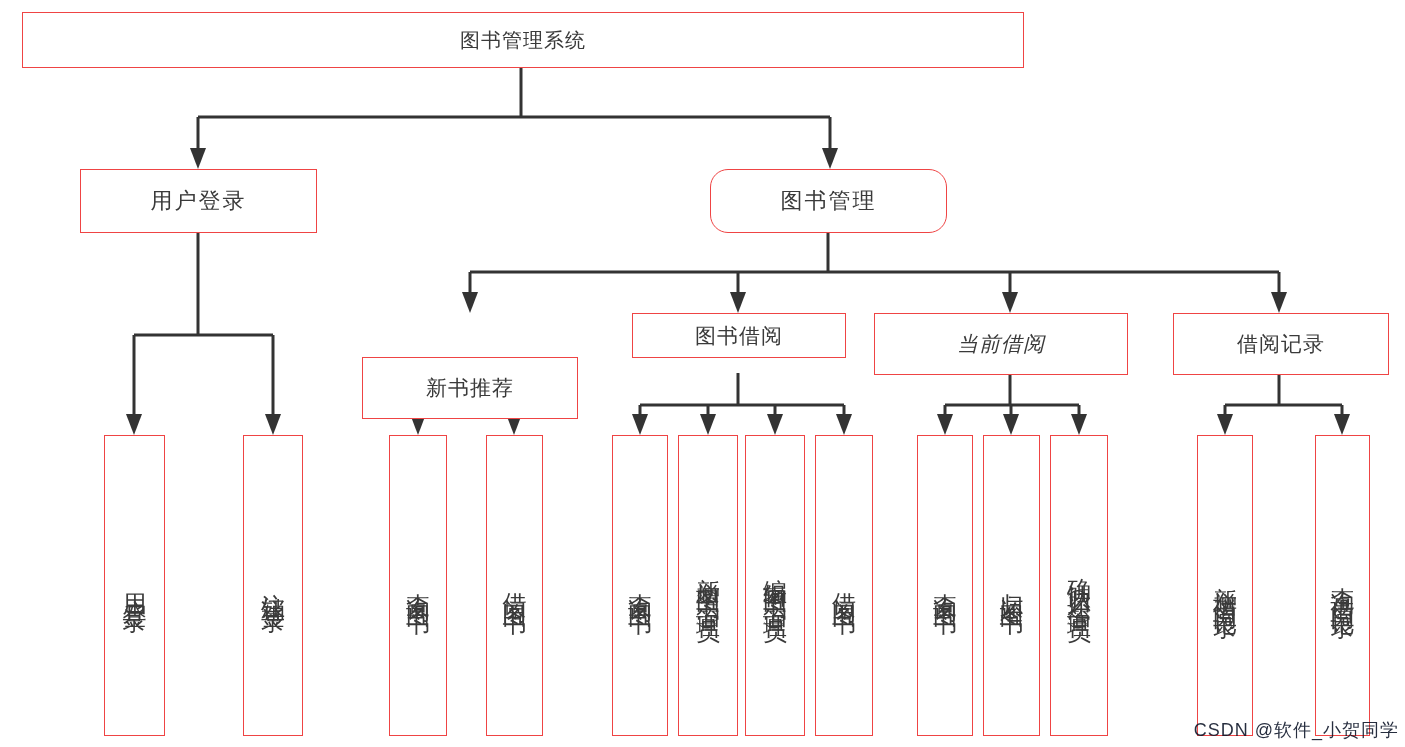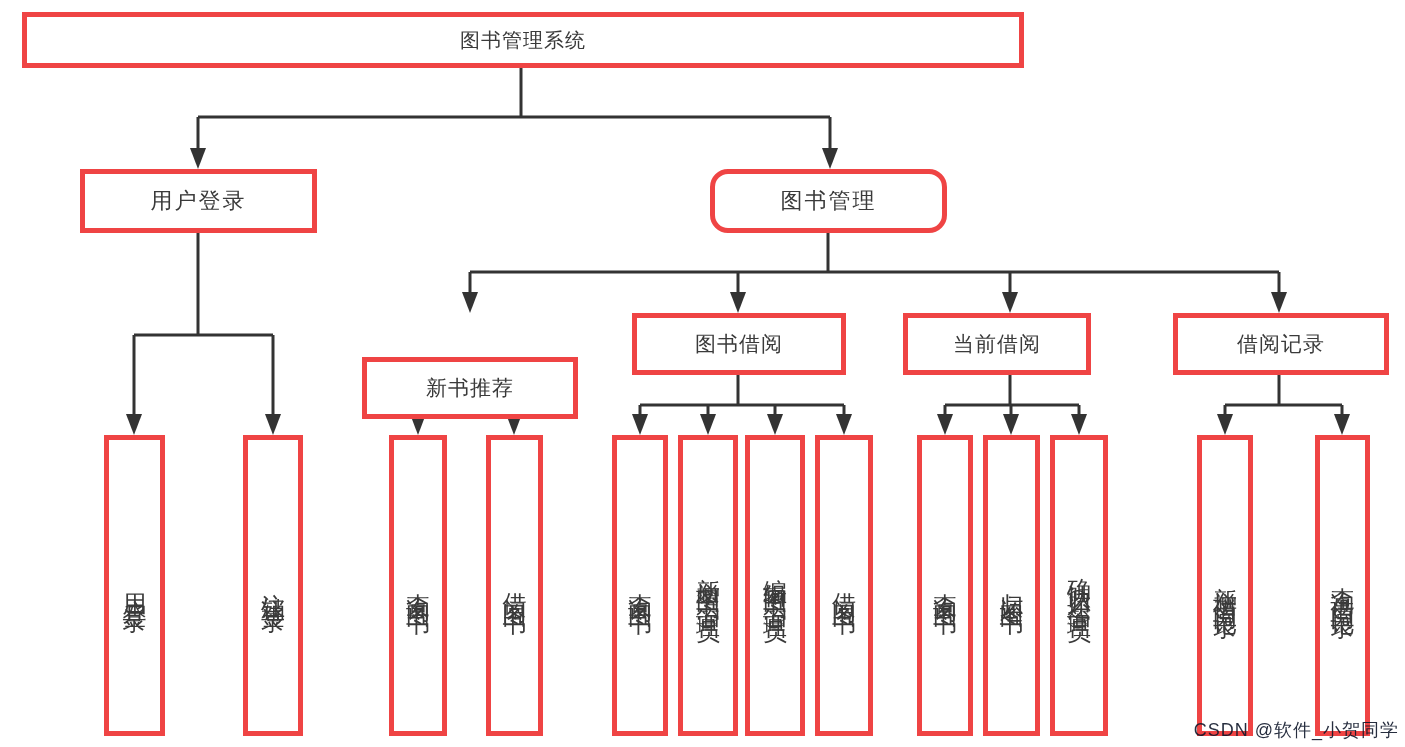--- a/index.html
+++ b/index.html
@@ -26,21 +26,21 @@
     stroke-width: 3;
     fill: none;
   }
   .connectors polygon {
     fill: #333333;
     stroke: none;
   }
   .node {
     position: absolute;
     box-sizing: border-box;
-    border: 5px solid #ef4444;
+    border: 1px solid #ef4444;
     background: #ffffff;
     display: flex;
     align-items: center;
     justify-content: center;
     color: #3a3a3a;
     z-index: 1;
   }
   .lv-root span { font-size: 20px; letter-spacing: 1px; }
   .lv2 span     { font-size: 22px; letter-spacing: 2px; }
   .lv3 span     { font-size: 21px; letter-spacing: 1px; }
@@ -137,24 +137,24 @@
   <div class="node lv2" style="left:80px; top:169px; width:237px; height:64px;">
     <span>用户登录</span>
   </div>
   <div class="node lv2" style="left:710px; top:169px; width:237px; height:64px;border-radius:18px;">
     <span>图书管理</span>
   </div>
 
   <div class="node lv3" style="left:362px; top:313px; width:216px; height:62px;margin-top:44px;">
     <span>新书推荐</span>
   </div>
-  <div class="node lv3" style="left:632px; top:313px; width:214px; height:62px;">
+  <div class="node lv3" style="left:632px; top:313px; width:214px; height:45px;">
     <span>图书借阅</span>
   </div>
-  <div class="node lv3" style="left:903px; top:313px; width:188px; height:62px;">
+  <div class="node lv3" style="left:874px; top:313px; width:254px; height:62px;font-style:italic;">
     <span>当前借阅</span>
   </div>
   <div class="node lv3" style="left:1173px; top:313px; width:216px; height:62px;">
     <span>借阅记录</span>
   </div>
 
   <div class="node v" style="left:104px; top:435px; width:61px; height:301px;">
     <span>用户登录</span>
   </div>
   <div class="node v" style="left:243px; top:435px; width:60px; height:301px;">

